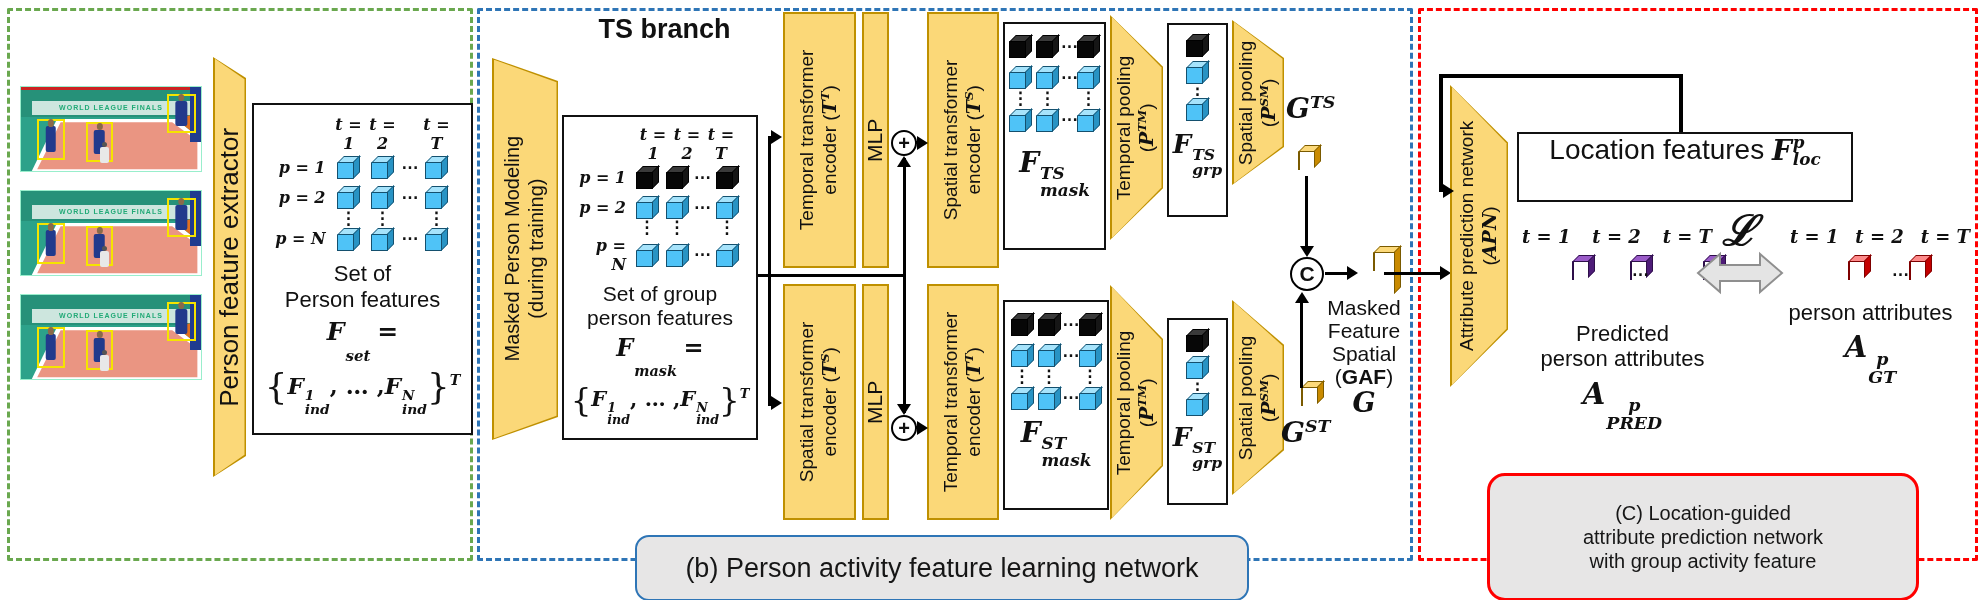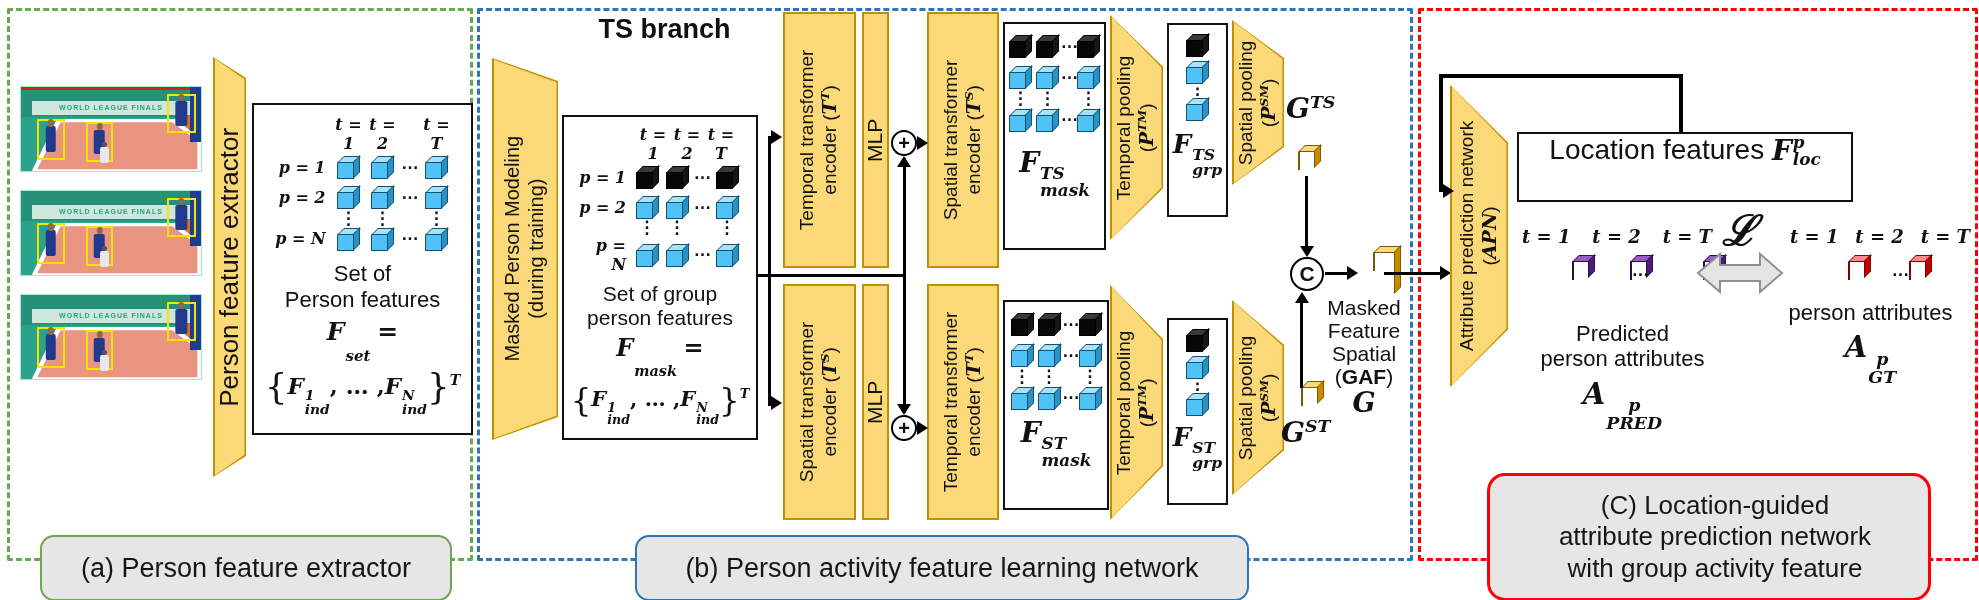--- a/index.html
+++ b/index.html
@@ -698,25 +698,22 @@
     <div>person attributes</div>
     <div style="font-size:29px;margin-top:6px;">
       <span class="msym">A</span><span class="stack">
           <span class="up">p</span>
           <span class="dn">GT</span>
         </span>
     </div>
   </div>
 
   
-  <div class="pill" style="left:40px;top:535px;width:408px;height:62px;border:2.5px solid #6AA84F;">
-    <span>(a) Person feature extractor</span>
-  </div>
   <div class="pill" style="left:635px;top:535px;width:610px;height:62px;border:2.5px solid #2E75B6;">
     <span>(b) Person activity feature learning network</span>
   </div>
-  <div class="pill" style="left:1487px;top:473px;width:426px;height:122px;border:3px solid #FF0000;border-radius:18px;font-size:26px;padding-left:12px;">
+  <div class="pill" style="left:1487px;top:473px;width:426px;height:122px;border:3px solid #FF0000;border-radius:18px;font-size:20px;">
     <div>(C) Location-guided</div>
     <div>attribute prediction network</div>
     <div>with group activity feature</div>
   </div>
 
 </div>
 
 </body></html>

